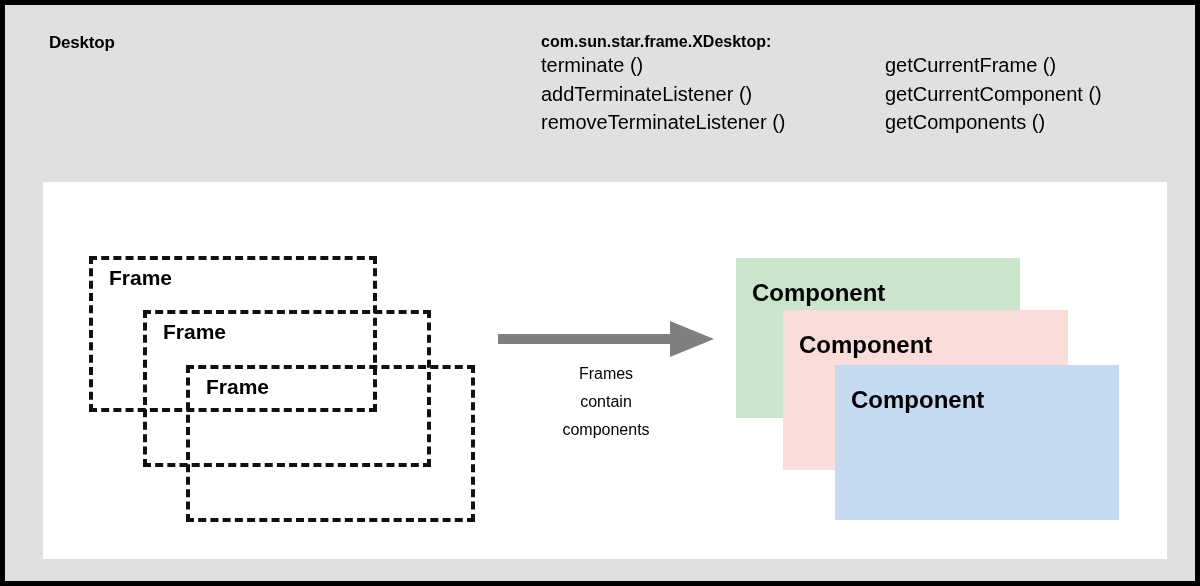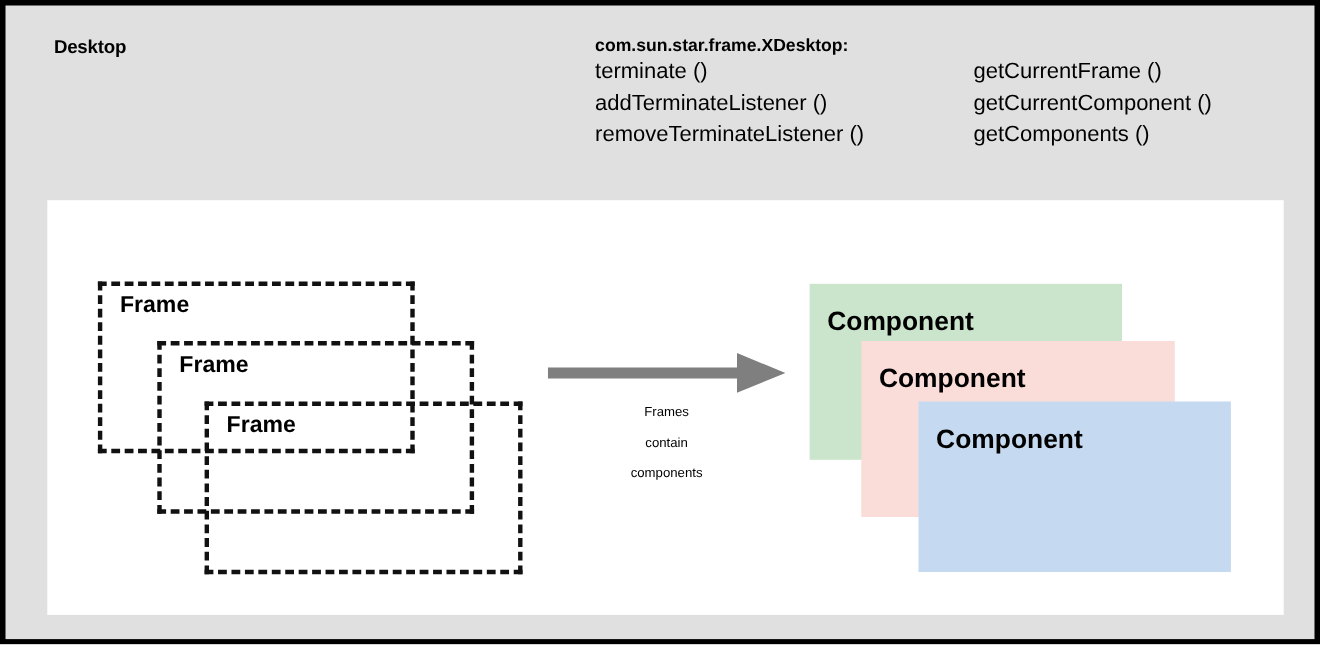--- a/index.html
+++ b/index.html
@@ -131,21 +131,21 @@
     height: 38px;
   }
   .arrow-wrap svg { display: block; }
 
   .arrow-caption {
     position: absolute;
     left: 455px;
     top: 178px;
     width: 216px;
     text-align: center;
-    font-size: 12px;
+    font-size: 16px;
     line-height: 28px;
     color: #000000;
   }
   .arrow-caption div { white-space: nowrap; }
 </style>
 </head>
 <body>
 
 <div id="stage">
 

